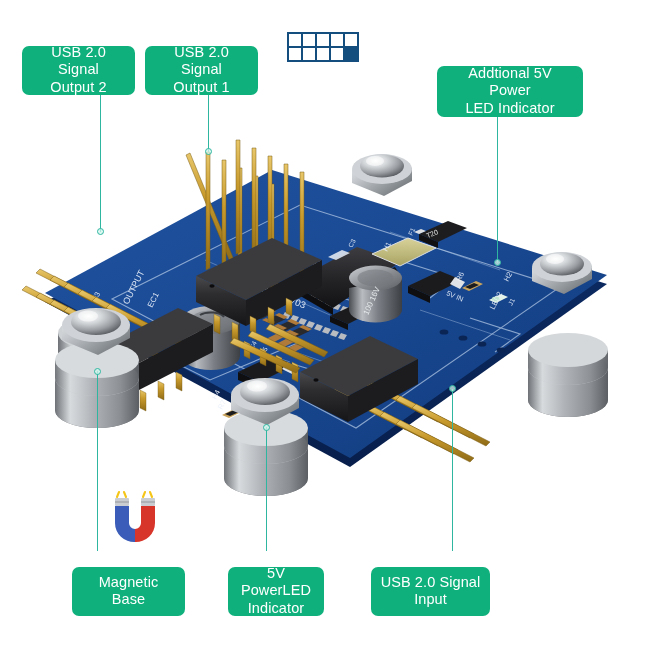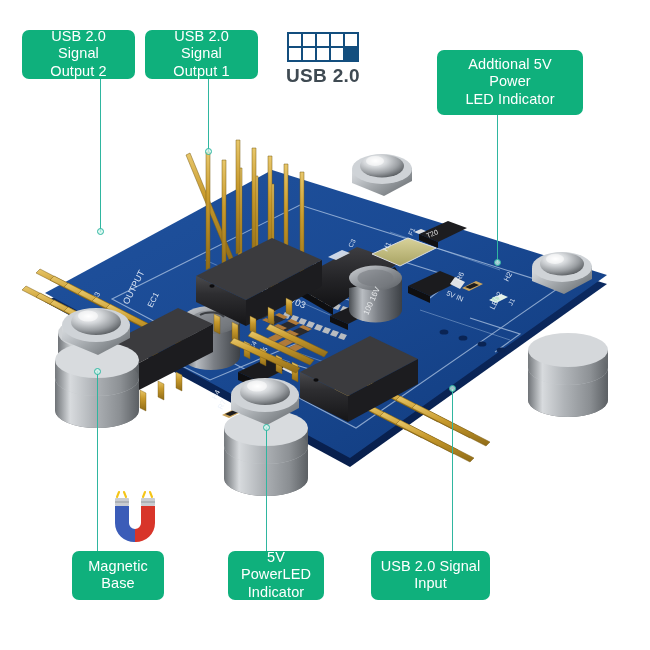--- a/index.html
+++ b/index.html
@@ -25,20 +25,21 @@
     text-align: center;
     line-height: 1.18;
     font-size: 14.5px;
     padding: 7px 9px 8px 9px;
     box-sizing: border-box;
     letter-spacing: .1px;
     white-space: pre-line;
     display: flex;
     align-items: center;
     justify-content: center;
+    margin-top: 16px;
   }
   .leader {
     position: absolute;
     background: #2fb6a0;
     width: 1.4px;
   }
   .leader-dot {
     position: absolute;
     width: 7px; height: 7px;
     border-radius: 50%;
@@ -489,21 +490,20 @@
       <div class="usb-cell"></div>
       <div class="usb-cell"></div>
       <div class="usb-cell"></div>
       <div class="usb-cell"></div>
       <div class="usb-cell"></div>
       <div class="usb-cell"></div>
       <div class="usb-cell"></div>
       <div class="usb-cell"></div>
       <div class="usb-cell dark"></div>
     </div>
-    <div class="usb-caption">USB 2.0</div>
   </div>
 
   <div id="magnet-icon">
     <svg width="62" height="62" viewBox="0 0 62 62" xmlns="http://www.w3.org/2000/svg">
 
       <g stroke="#f5c518" stroke-width="2.1" stroke-linecap="round">
         <line x1="15" y1="7" x2="13" y2="12"></line>
         <line x1="20" y1="7" x2="22" y2="12"></line>
         <line x1="41" y1="7" x2="39" y2="12"></line>
         <line x1="46" y1="7" x2="48" y2="12"></line>
@@ -525,26 +525,26 @@
   <div class="callout" style="left:22px; top:30px; width:113px; height:49px;">USB 2.0 Signal
 Output 2</div>
 
   <div class="leader" style="left:208px; top:79px; height:73px;"></div>
   <div class="leader-dot" style="left:204.6px; top:148px;"></div>
   <div class="callout" style="left:145px; top:30px; width:113px; height:49px;">USB 2.0 Signal
 Output 1</div>
 
   <div class="leader" style="left:497px; top:99px; height:164px;"></div>
   <div class="leader-dot" style="left:493.6px; top:259px;"></div>
-  <div class="callout" style="left:437px; top:50px; width:146px; height:65px;">Addtional 5V Power
+  <div class="callout" style="left:437px; top:50px; width:146px; height:51px;">Addtional 5V Power
 LED Indicator</div>
 
   <div class="leader" style="left:97px; top:371px; height:180px;"></div>
   <div class="leader-dot" style="left:93.6px; top:368px;"></div>
-  <div class="callout" style="left:72px; top:551px; width:92px; height:49px;">Magnetic
+  <div class="callout" style="left:72px; top:551px; width:113px; height:49px;">Magnetic
 Base</div>
 
   <div class="leader" style="left:266px; top:427px; height:124px;"></div>
   <div class="leader-dot" style="left:262.6px; top:424px;"></div>
   <div class="callout" style="left:228px; top:551px; width:96px; height:49px;">5V PowerLED
 Indicator</div>
 
   <div class="leader" style="left:452px; top:389px; height:162px;"></div>
   <div class="leader-dot" style="left:448.6px; top:385px;"></div>
   <div class="callout" style="left:371px; top:551px; width:119px; height:49px;">USB 2.0 Signal

